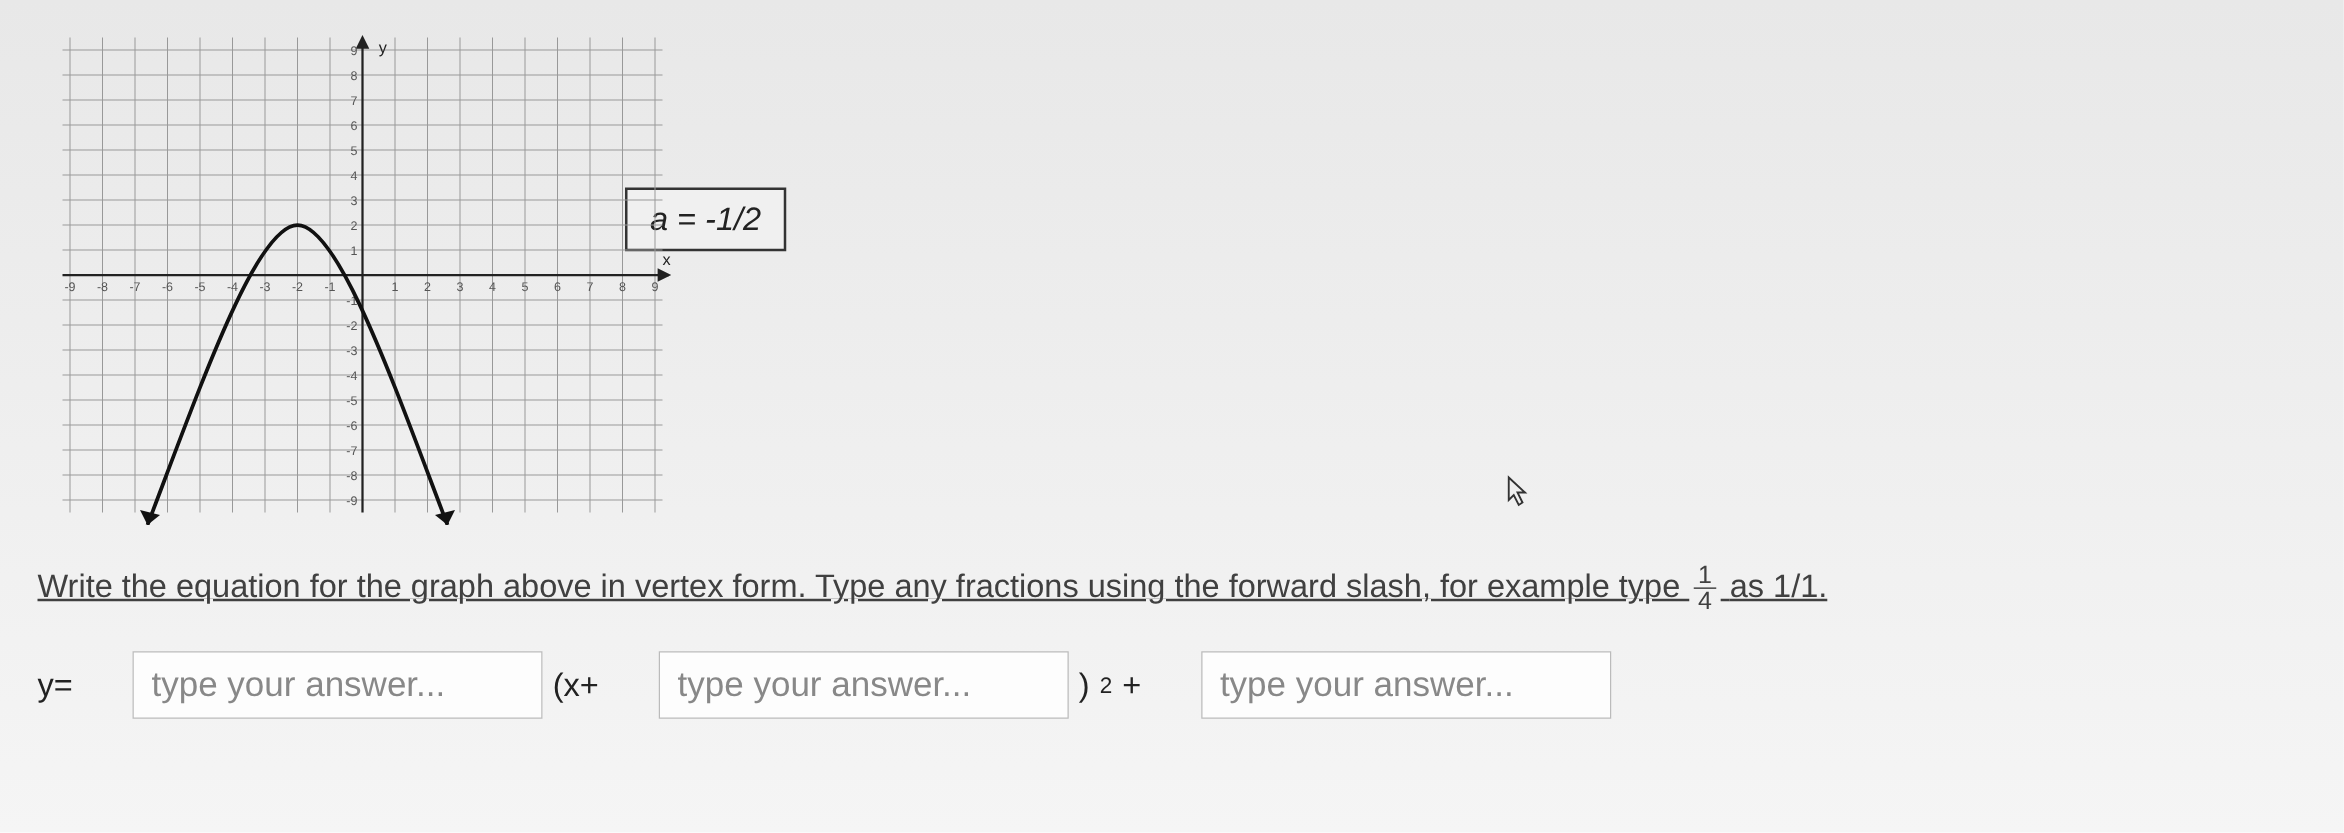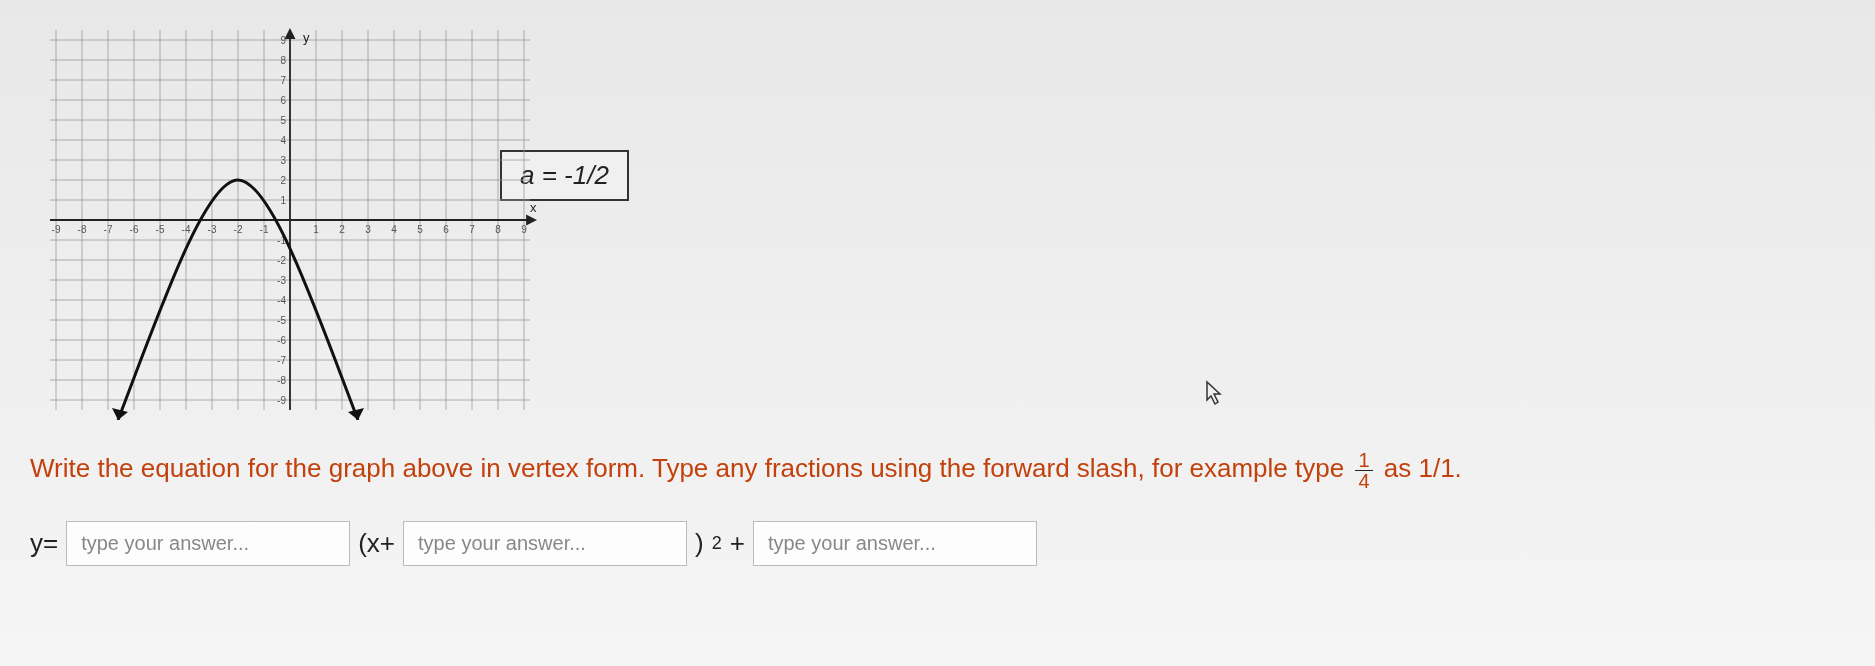--- a/index.html
+++ b/index.html
@@ -36,50 +36,52 @@
     margin-left: -80px;
     margin-top: -90px;
   }
   .cursor-icon {
     position: absolute;
     right: 620px;
     top: 360px;
   }
   .instruction {
     font-size: 26px;
-    color: #c2410c;
+    color: #404040;
     margin: 20px 0 30px 0;
     line-height: 1.4;
+    text-decoration: underline;
   }
   .fraction {
     display: inline-flex;
     flex-direction: column;
     align-items: center;
     font-size: 20px;
     vertical-align: middle;
     line-height: 1;
     margin: 0 4px;
   }
   .fraction .num { border-bottom: 1.5px solid #222; padding: 0 3px; }
   .fraction .den { padding: 0 3px; }
   .equation-row {
     display: flex;
     align-items: center;
     font-size: 26px;
     gap: 8px;
   }
   .answer-input {
     font-family: Arial, sans-serif;
-    font-size: 20px;
+    font-size: 28px;
     color: #888;
     background: #fdfdfd;
     border: 1px solid #bbb;
     padding: 10px 14px;
-    width: 284px;
+    width: 328px;
     outline: none;
+    margin-left: 40px;
   }
   .answer-input::placeholder { color: #888; }
   .sup { font-size: 18px; vertical-align: super; }
   .axis-tick-label { font-size: 10px; fill: #555; }
 </style>
 </head>
 <body>
 
 <div class="content-area">
 

